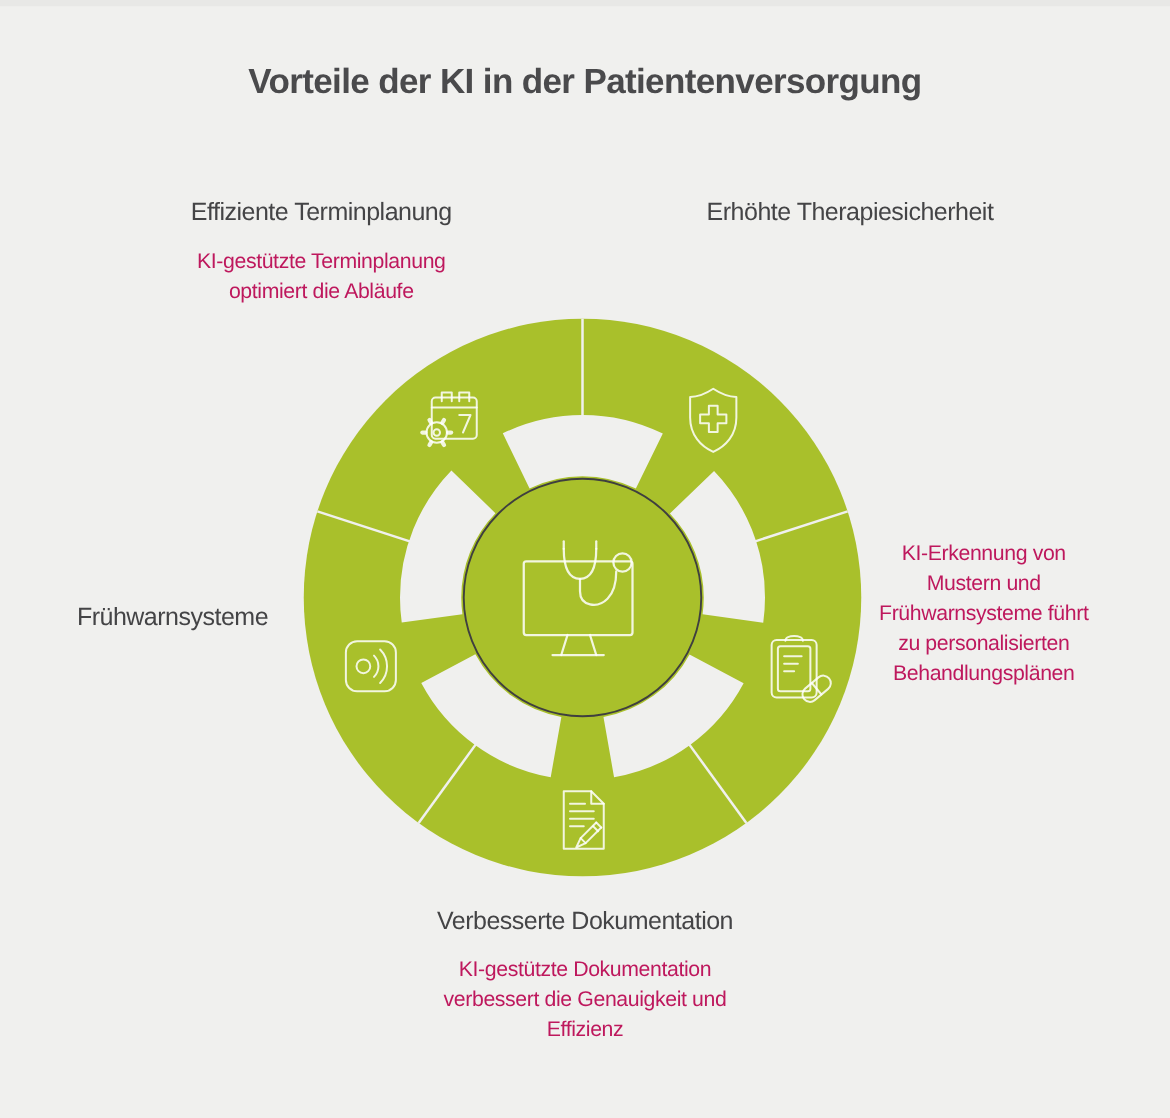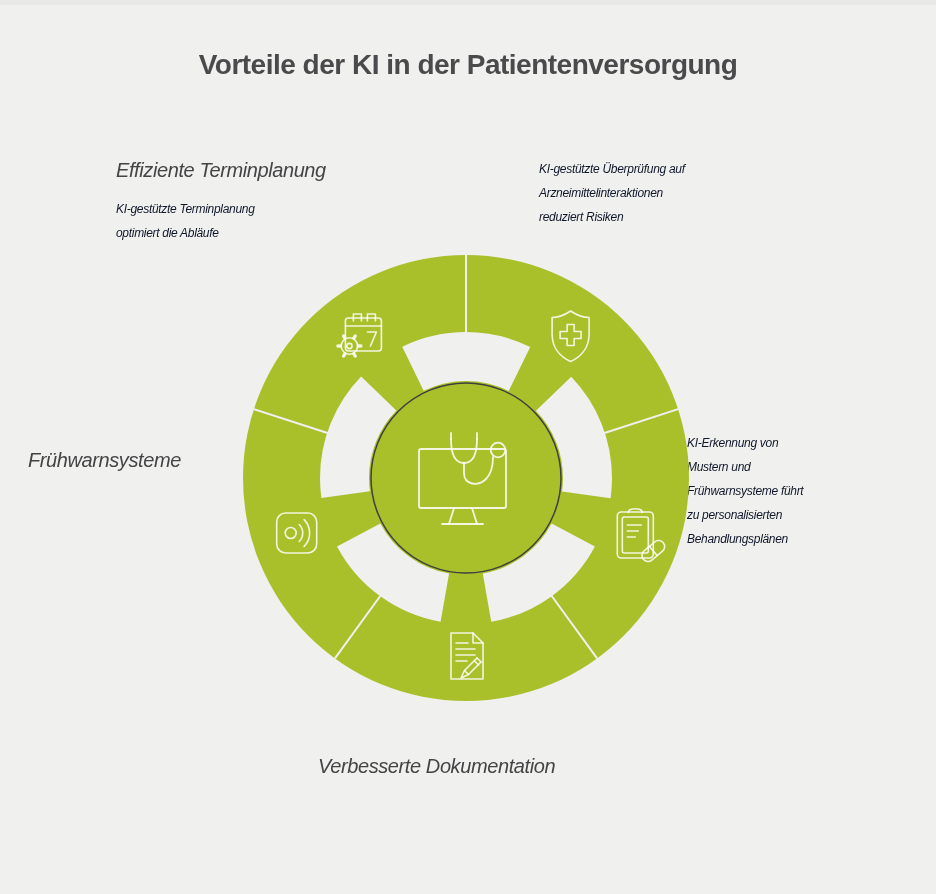--- a/index.html
+++ b/index.html
@@ -15,36 +15,36 @@
     background:var(--background,#f0f0ee);
     font-family:"Liberation Sans","DejaVu Sans",sans-serif;
     color:var(--text,#4a4a4c);
     overflow:hidden;
   }
   .title{
     position:absolute;left:0;top:44px;width:100%;
     text-align:center;font-size:28px;font-weight:700;
     font-stretch:condensed;letter-spacing:-0.5px;color:#4a4a4c;
   }
-  .block{position:absolute;font-stretch:condensed;font-style:italic;}
+  .block{position:absolute;text-align:center;font-stretch:condensed;}
   .block h2{
     font-size:20px;font-weight:400;letter-spacing:-0.4px;
     line-height:26px;color:#444446;white-space:pre;margin-bottom:14px;
   }
   .block p{
-    font-size:12px;line-height:24px;letter-spacing:-0.3px;
-    color:#0f172a;white-space:pre;
+    font-size:17px;line-height:24px;letter-spacing:-0.3px;
+    color:#be185d;white-space:pre;
   }
   .b-tl{left:116px;top:152px;width:282px}
   .b-tr{left:539px;top:152px;width:282px}
   .b-r{left:687px;top:426px;width:200px}
   .b-r h2{margin-bottom:24px}
-  .b-l{left:28px;top:442px;width:220px}
+  .b-l{left:28px;top:476px;width:220px}
   .b-l h2{margin-bottom:24px}
-  .b-b{left:318px;top:748px;width:300px}
+  .b-b{left:318px;top:719px;width:300px}
   .wheel{position:absolute;left:236px;top:243px}
   .disc{fill:var(--wheel-green,#a9c02b)}
   .sep{stroke:var(--background,#f0f0ee);stroke-width:2;stroke-linecap:butt}
   .gap-ring{fill:none;stroke:var(--background,#f0f0ee);stroke-width:49}
   .inner-circle{fill:var(--wheel-green,#a9c02b);stroke:var(--outline,#3f3f3f);stroke-width:1.5}
   .icon{fill:none;stroke:rgba(255,255,255,.85);stroke-width:1.6;stroke-linecap:round;stroke-linejoin:round}
   .icon .tooth{stroke-width:3.4}
   .icon-center{fill:none;stroke:rgba(255,255,255,.85);stroke-width:1.8;stroke-linecap:round;stroke-linejoin:round}
 </style>
 </head>
@@ -54,35 +54,36 @@
 
   <h1 class="title">Vorteile der KI in der Patientenversorgung</h1>
 
   <section class="block b-tl">
     <h2>Effiziente Terminplanung</h2>
     <p>KI-gestützte Terminplanung
 optimiert die Abläufe</p>
   </section>
 
   <section class="block b-tr">
-    <p>KI-gestützte Überprüfung auf
-Arzneimittelinteraktionen
-reduziert Risiken</p>
+    <h2>Erhöhte Therapiesicherheit</h2>
   </section>
 
   <section class="block b-r">
     <p>KI-Erkennung von
 Mustern und
 Frühwarnsysteme führt
 zu personalisierten
 Behandlungsplänen</p>
   </section>
 
   <section class="block b-b">
     <h2>Verbesserte Dokumentation</h2>
+    <p>KI-gestützte Dokumentation
+verbessert die Genauigkeit und
+Effizienz</p>
   </section>
 
   <section class="block b-l">
     <h2>Frühwarnsysteme</h2>
   </section>
 
   <svg class="wheel" width="460" height="460" viewBox="0 0 460 460">
 
     <circle class="disc" cx="230" cy="230" r="223"></circle>
 

